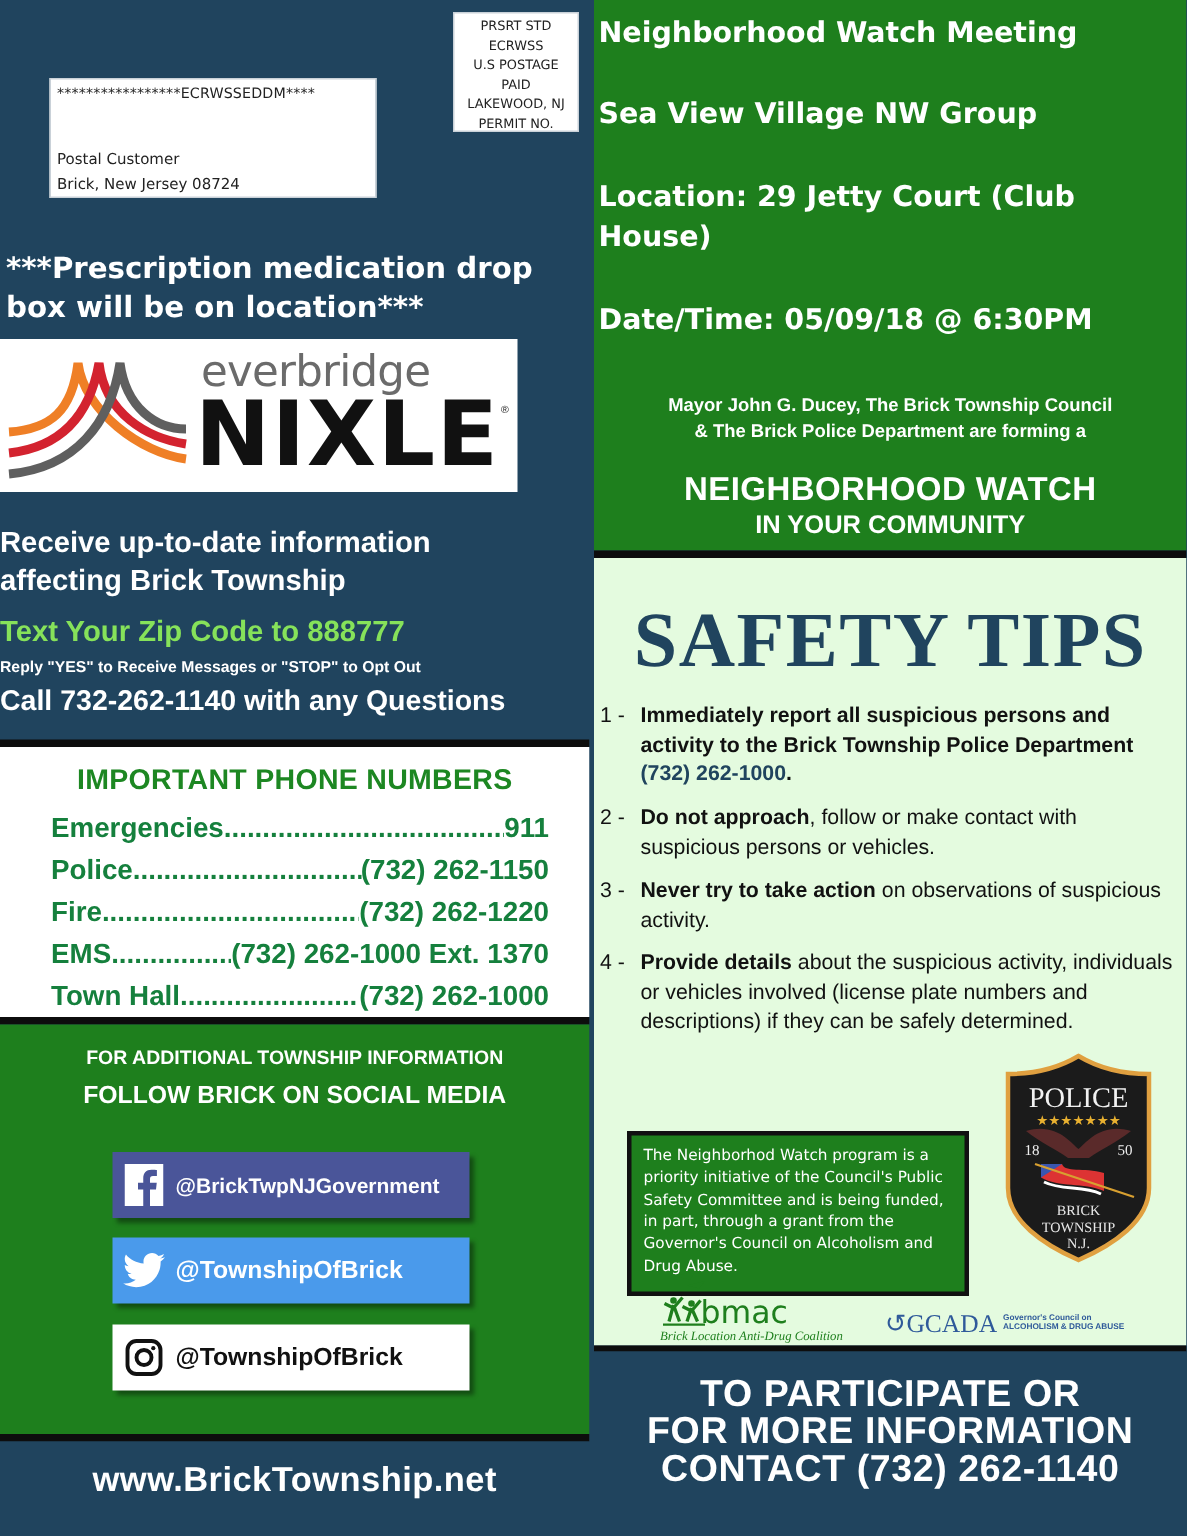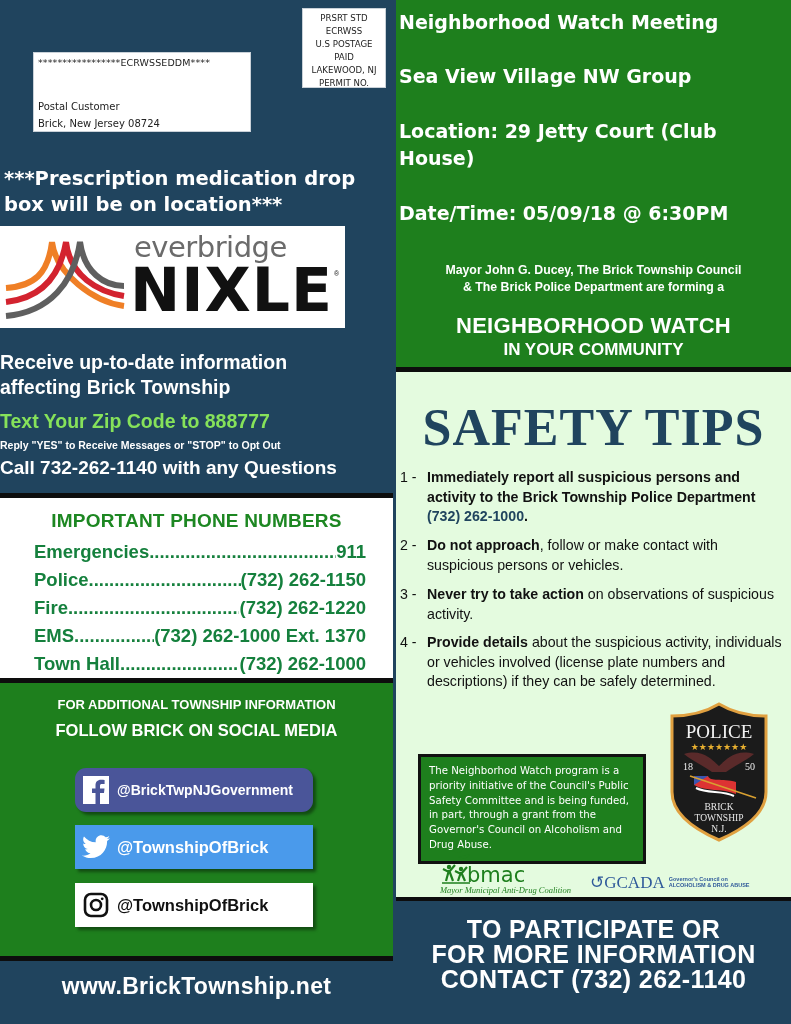--- a/index.html
+++ b/index.html
@@ -36,21 +36,21 @@
   .phones .row { position: absolute; left: 34px; width: 332px; font-size: 18.5px; font-weight: bold; color: #15803d; white-space: nowrap; display: flex; }
   .phones .row .lbl { font-weight: 900; }
   .phones .row .dots { flex: 1; overflow: hidden; letter-spacing: 0; }
   .phones .row .num { font-weight: bold; }
 
   .social { left: 0; top: 683px; width: 393px; height: 273px; background: #1e7f1d; }
   .social .h1 { position: absolute; left: 0; top: 14px; width: 393px; text-align: center; color: #fff; font-weight: bold; font-size: 13px; }
   .social .h2 { position: absolute; left: 0; top: 38px; width: 393px; text-align: center; color: #fff; font-weight: bold; font-size: 16.5px; }
   .sbtn { position: absolute; left: 75px; width: 238px; height: 44px; box-shadow: 3px 3px 3px rgba(0,0,0,0.4); display: flex; align-items: center; font-weight: bold; font-size: 15px; }
   .sbtn .ic { width: 30px; height: 30px; margin: 0 6px 0 6px; display: flex; align-items: center; justify-content: center; }
-  .sbtn.fb { top: 85px; background: #4a5599; color: #fff; font-size: 14px; border-radius: 11px; }
+  .sbtn.fb { top: 85px; background: #4a5599; color: #fff; font-size: 14px; }
   .sbtn.tw { top: 142px; background: #4a9aeb; color: #fff; font-size: 16.5px; }
   .sbtn.ig { top: 200px; background: #fff; color: #111; font-size: 16.5px; }
 
   .left-bottom { left: 0; top: 961px; width: 393px; height: 63px; background: #20445e; }
   .left-bottom .url { position: absolute; left: 0; top: 12px; width: 393px; text-align: center; color: #fff; font-weight: 900; font-size: 23px; letter-spacing: 0.3px; }
 
   
   .vsep { left: 393px; top: 0; width: 3px; height: 1024px; background: #20445e; }
   .right-green { left: 396px; top: 0; width: 395px; height: 367px; background: #1e7f1d; color: #fff; }
   .right-green .ev { position: absolute; left: 3px; font-family: "DejaVu Sans", sans-serif; font-weight: bold; font-size: 19px; line-height: 27px; width: 390px; }
@@ -255,21 +255,21 @@
 <div class="abs bmac">
   <svg width="40" height="40" viewBox="0 0 40 40" style="position:absolute;left:0;top:0">
     <path d="M10 6 L24 2 L20 8 Z M18 12 L30 9 L26 14 Z" fill="#1e7f1d"></path>
     <circle cx="9" cy="22" r="2.2" fill="#1e7f1d"></circle>
       <path d="M9 25 L6 36 M9 25 L13 36 M9 27 L3 24 M9 27 L15 20" stroke="#1e7f1d" stroke-width="2.2" fill="none"></path>
     <circle cx="21" cy="24" r="2.2" fill="#1e7f1d"></circle>
       <path d="M21 27 L18 36 M21 27 L25 36 M21 29 L15 26 M21 29 L27 22" stroke="#1e7f1d" stroke-width="2.2" fill="none"></path>
     <line x1="2" y1="38" x2="30" y2="38" stroke="#1e7f1d" stroke-width="1.5"></line>
   </svg>
   <div class="txt">bmac</div>
-  <div class="sub">Mayor Municipal Anti-Drug Coalition</div>
+  <div class="sub">Brick Location Anti-Drug Coalition</div>
 </div>
 
 <div class="abs gcada">
   <span class="g">↺<span>GCADA</span></span>
   <span class="s">
     <div>Governor's Council on</div>
     <div>ALCOHOLISM &amp; DRUG ABUSE</div>
   </span>
 </div>
 

